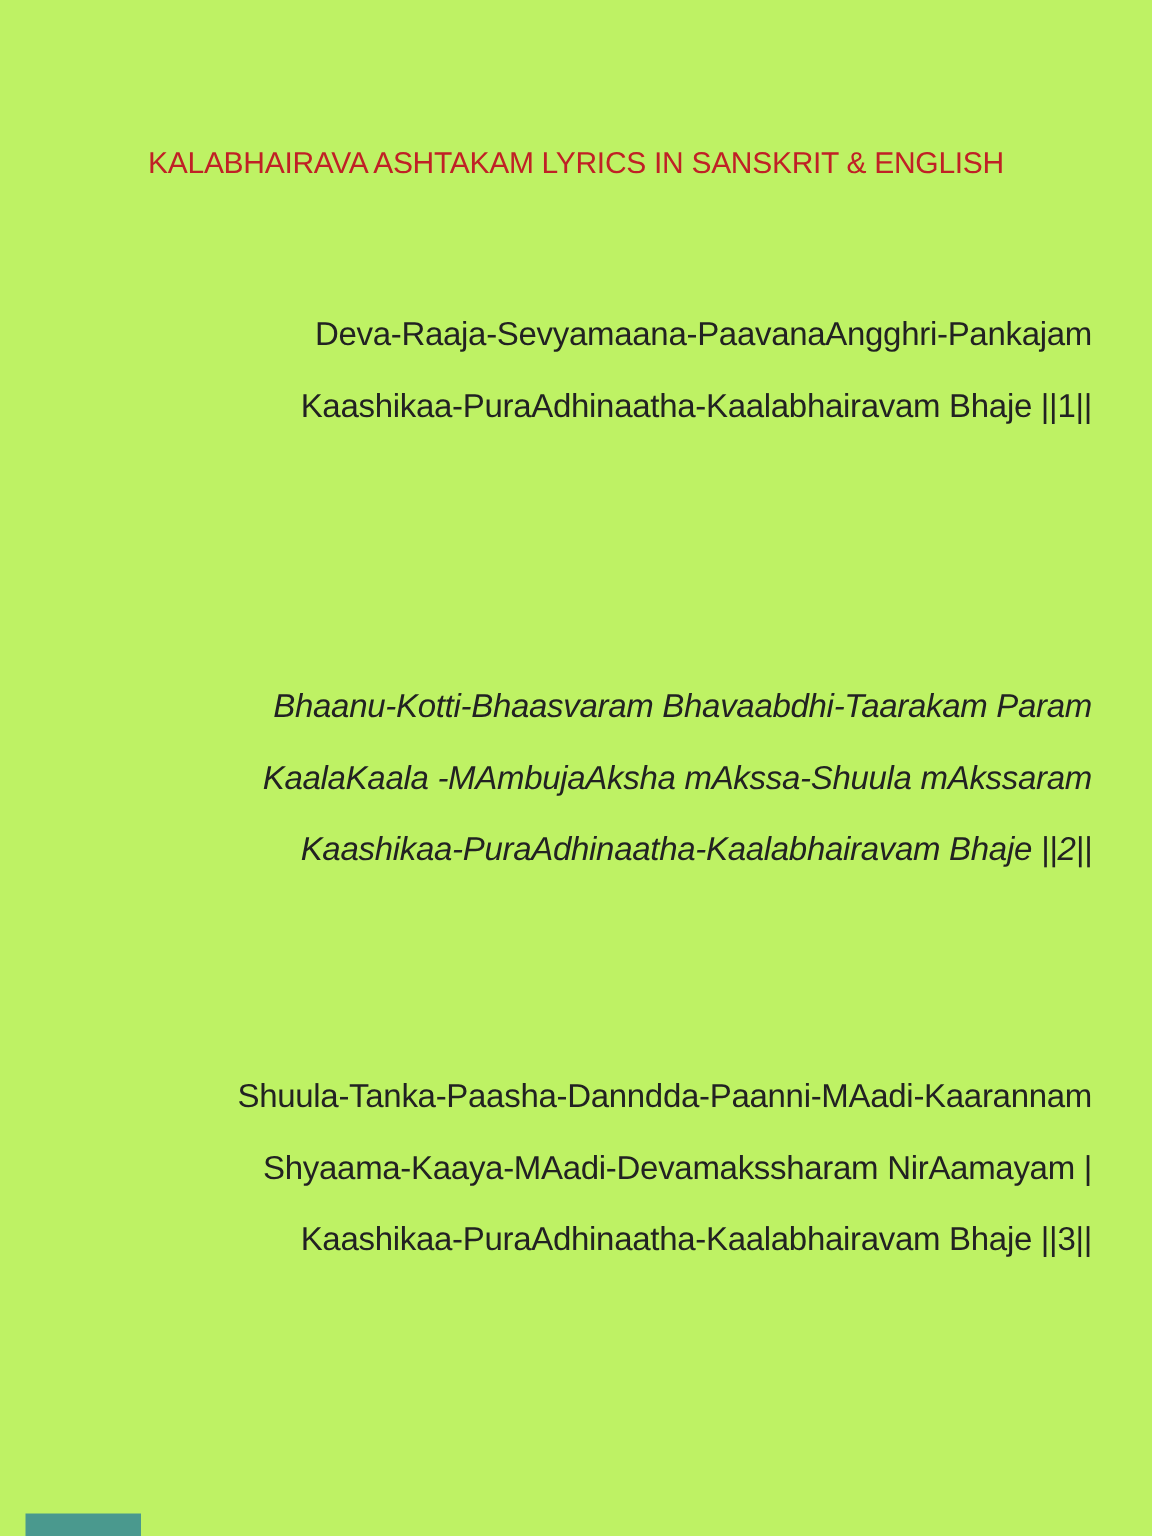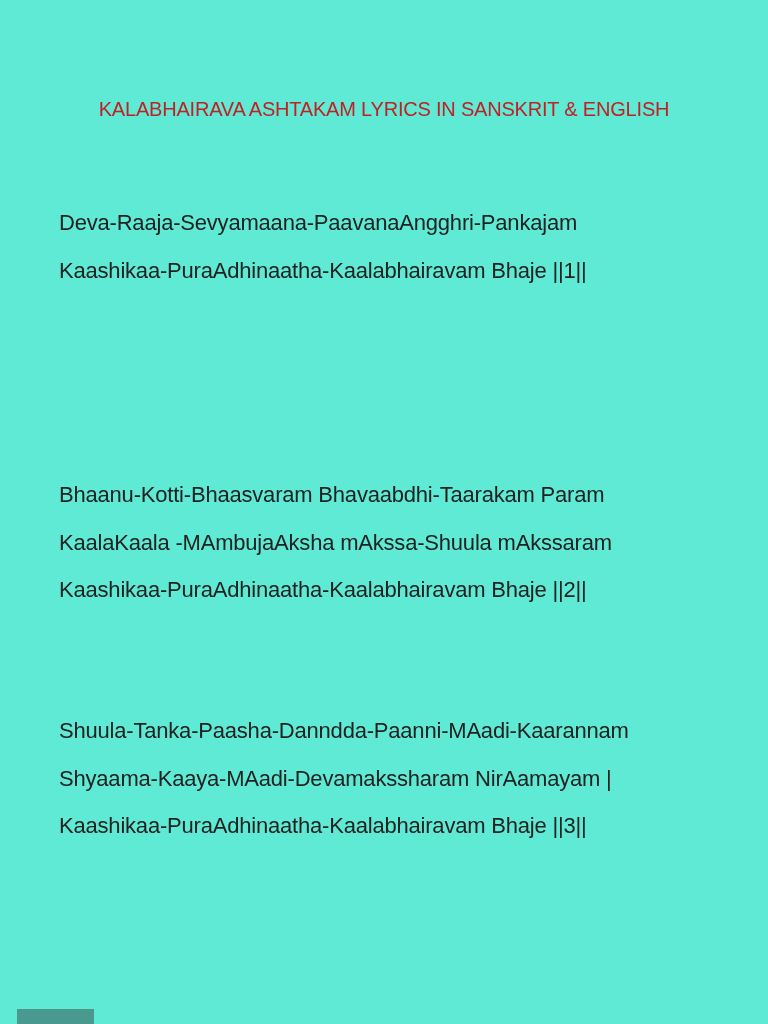--- a/index.html
+++ b/index.html
@@ -28,45 +28,46 @@
     letter-spacing: -0.2px;
     color: var(--title-color, #c02126);
     font-family: "Liberation Sans", sans-serif;
   }
   .stanza {
     position: absolute;
     left: 59px;
     right: 40px;
     margin: 0;
     color: var(--text-color, #222222);
+    text-align: right;
   }
   .stanza .line {
     margin: 0;
     font-size: 22px;
     font-weight: 400;
     line-height: 47.7px;
     letter-spacing: -0.2px;
     white-space: nowrap;
   }
   .stanza-1 { top: 199px; }
-  .stanza-2 { top: 471px; }
+  .stanza-2 { top: 447px; font-style: italic; }
   .stanza-3 { top: 707px; }
   .progress-bar {
     position: absolute;
     left: 17px;
     bottom: 0;
     width: 77px;
     height: 15px;
     background: var(--progress-color, #4a998e);
   }
 </style>
 </head>
 <body>
 
-<div class="page" style="--title-color: #c02126; --text-color: #222222; --progress-color: #4a998e; background: #5eead4;">
+<div class="page" style="--title-color: #c02126; --text-color: #222222; --progress-color: #4a998e; background: #bef264;">
 
   <h1 class="title">KALABHAIRAVA ASHTAKAM LYRICS IN SANSKRIT &amp; ENGLISH</h1>
 
   <div class="stanza stanza-1">
     <p class="line">Deva-Raaja-Sevyamaana-PaavanaAngghri-Pankajam</p>
     <p class="line">Kaashikaa-PuraAdhinaatha-Kaalabhairavam Bhaje ||1||</p>
   </div>
 
   <div class="stanza stanza-2">
     <p class="line">Bhaanu-Kotti-Bhaasvaram Bhavaabdhi-Taarakam Param</p>

